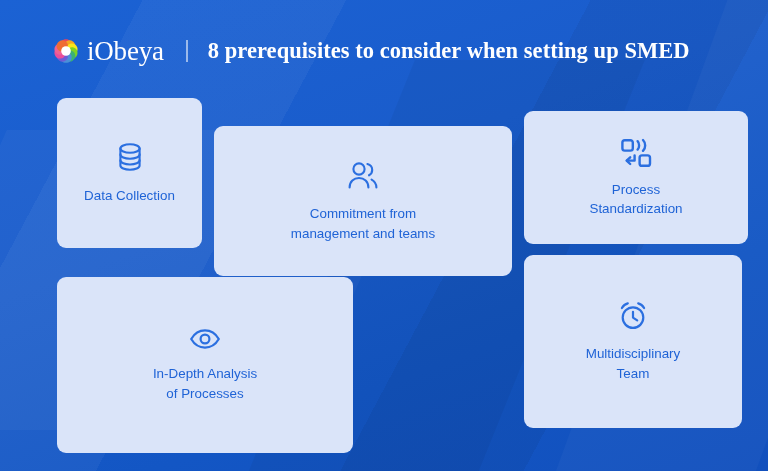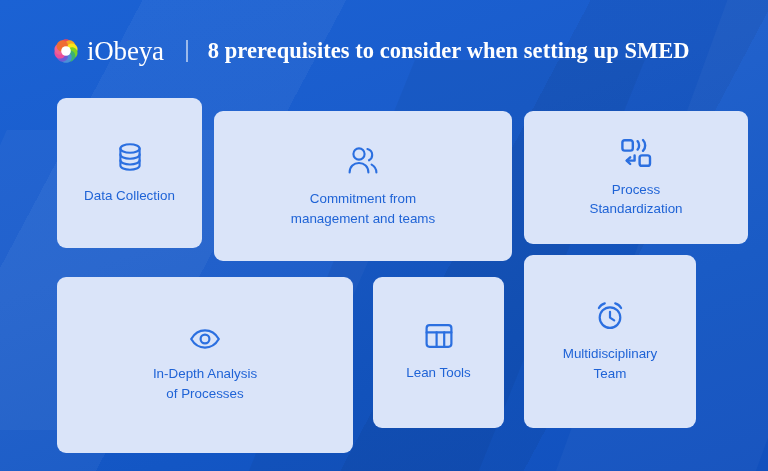--- a/index.html
+++ b/index.html
@@ -109,25 +109,25 @@
     font-family: "Liberation Sans", sans-serif;
     font-size: 13.4px;
     font-weight: 400;
     line-height: 1.42;
     text-align: center;
     white-space: pre-line;
   }
 
   
   #card-0 { left: 57px;  top: 98px; width: 145px; height: 150px; }
-  #card-1 { left: 214px; top: 111px; width: 298px; height: 150px; align-items: center; }
+  #card-1 { left: 214px; top: 126px; width: 298px; height: 150px; align-items: center; }
   #card-2 { left: 524px; top: 111px; width: 224px; height: 133px; }
   #card-3 { left: 57px;  top: 277px; width: 296px; height: 176px; }
   #card-4 { left: 373px; top: 277px; width: 131px; height: 151px; }
-  #card-5 { left: 524px; top: 255px; width: 172px; height: 173px; }
+  #card-5 { left: 524px; top: 255px; width: 218px; height: 173px; }
 
   #card-2 .card-icon { margin-bottom: 11px; }
   #card-5 .card-icon { margin-bottom: 12px; }
 </style>
 </head>
 <body>
 
 <div class="stage">
 
   <div class="bg-band band-a"></div>
@@ -225,31 +225,20 @@
     <span class="card-icon">
       <svg width="32" height="24" viewBox="0 0 32 24" fill="none" stroke="#2b6fe0" stroke-width="2.2" stroke-linecap="round" stroke-linejoin="round" aria-hidden="true">
         <path d="M2.2 12 C5.6 6.2 10.5 3.4 16 3.4 C21.5 3.4 26.4 6.2 29.8 12 C26.4 17.8 21.5 20.6 16 20.6 C10.5 20.6 5.6 17.8 2.2 12 Z"></path>
         <circle cx="16" cy="12" r="4.4"></circle>
       </svg>
     </span>
     <div class="card-label">In-Depth Analysis
 of Processes</div>
   </div>
 
-  <div class="card" id="card-4">
-    <span class="card-icon">
-      <svg width="30" height="28" viewBox="0 0 30 28" fill="none" stroke="#2b6fe0" stroke-width="2.2" stroke-linecap="round" stroke-linejoin="round" aria-hidden="true">
-        <rect x="2.6" y="3.2" width="24.8" height="21.6" rx="3"></rect>
-        <path d="M2.6 10.4 H27.4"></path>
-        <path d="M12.6 10.4 V24.8"></path>
-        <path d="M20.2 10.4 V24.8"></path>
-      </svg>
-    </span>
-    <div class="card-label">Lean Tools</div>
-  </div>
 
   <div class="card" id="card-5">
     <span class="card-icon">
       <svg width="32" height="32" viewBox="0 0 32 32" fill="none" stroke="#2b6fe0" stroke-width="2.2" stroke-linecap="round" stroke-linejoin="round" aria-hidden="true">
         <circle cx="16" cy="17.6" r="10.3"></circle>
         <path d="M16 11.8 V17.6 L20.2 20.4"></path>
         <path d="M4.9 8.0 C6.3 5.6 8.5 4.0 10.8 3.4"></path>
         <path d="M27.1 8.0 C25.7 5.6 23.5 4.0 21.2 3.4"></path>
       </svg>
     </span>

